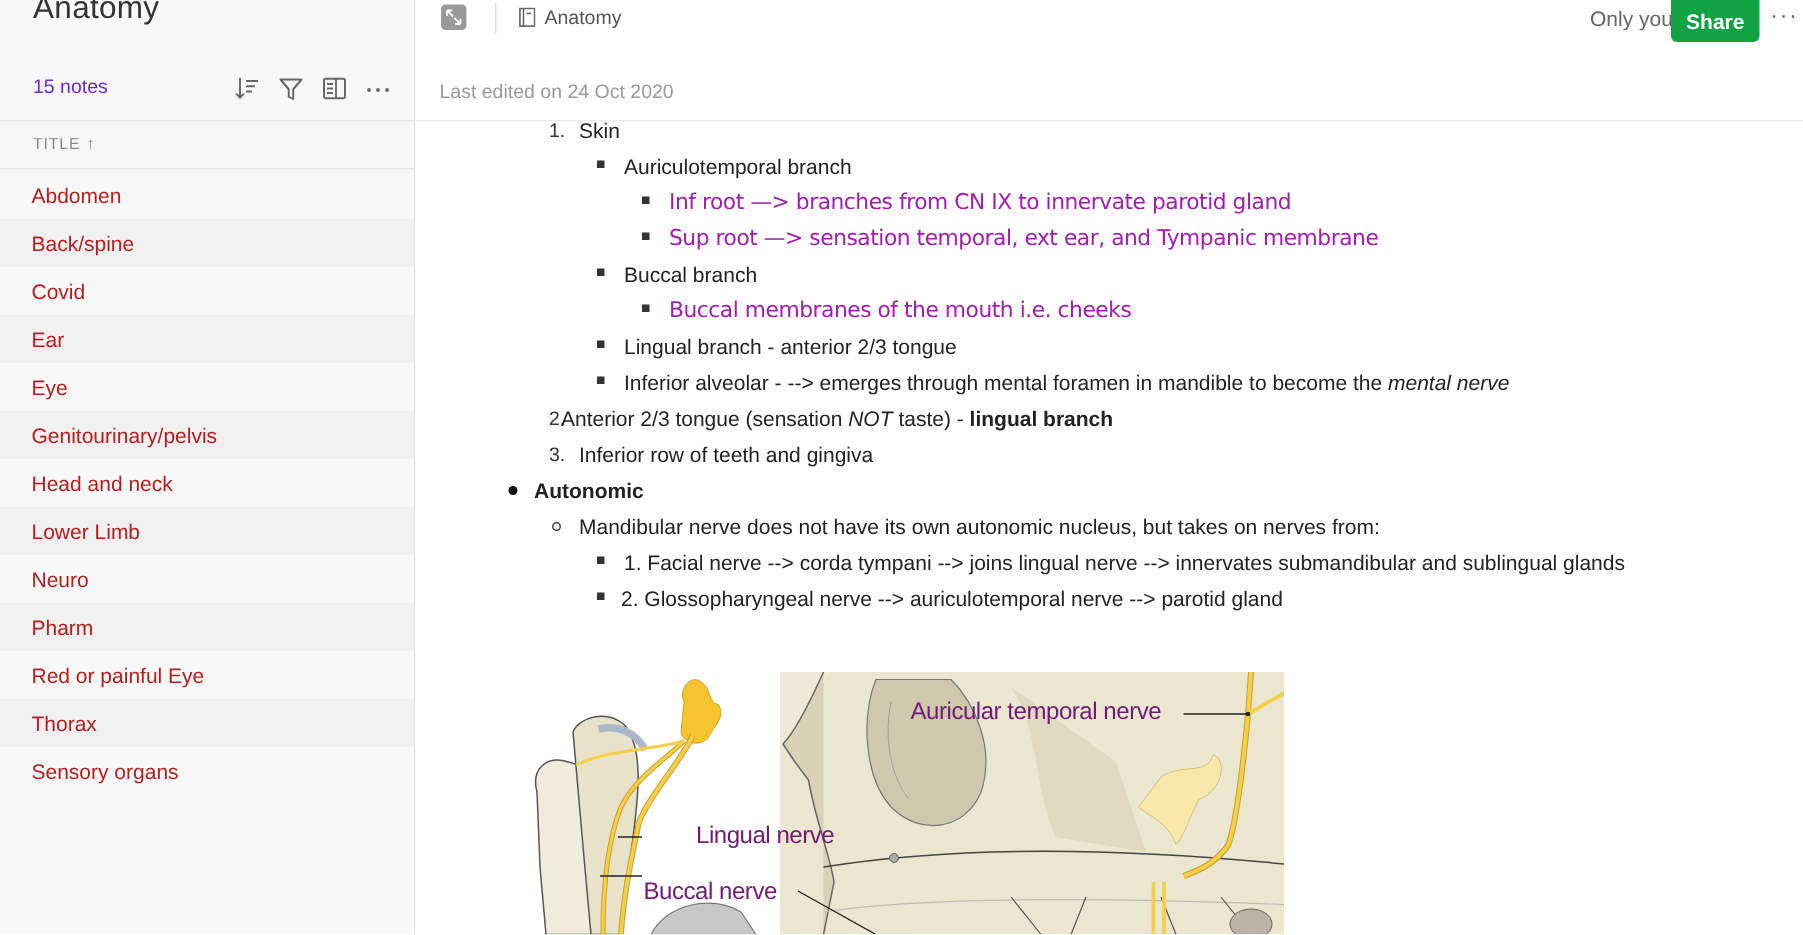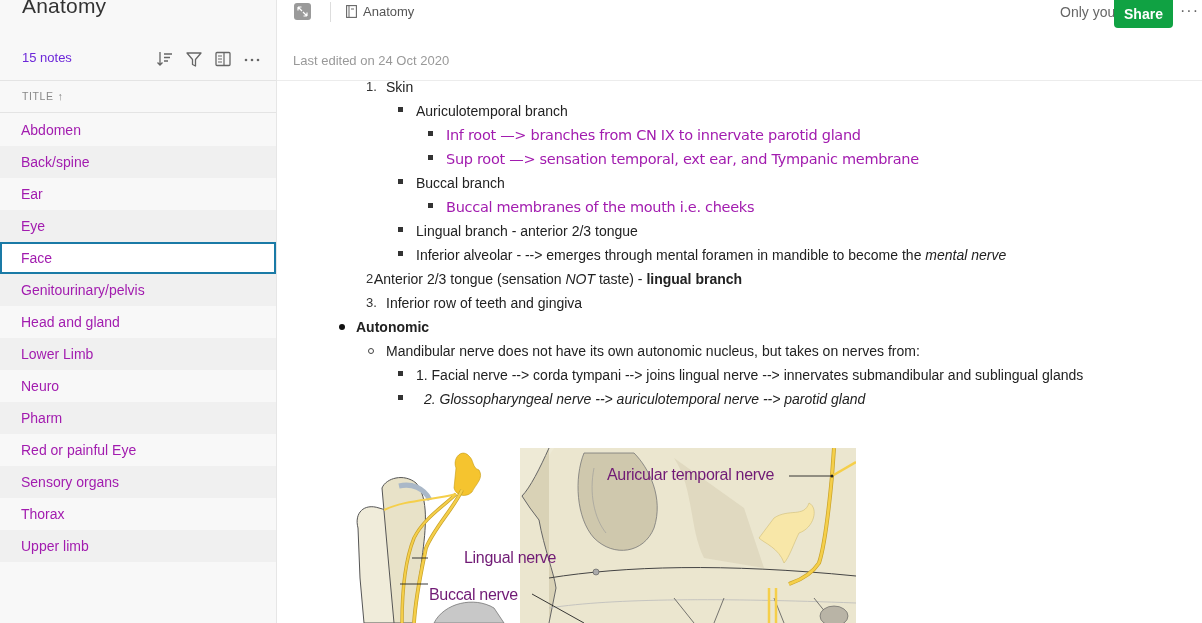--- a/index.html
+++ b/index.html
@@ -10,21 +10,21 @@
   .sidebar { position: absolute; left: 0; top: 0; width: 277px; height: 623px; background: #f8f8f8; border-right: 1px solid #e6e6e6; }
   .nb-title { position: absolute; left: 22px; top: -6px; font-size: 21px; color: #333; letter-spacing: 0.2px; }
   .notes-count { position: absolute; left: 22px; top: 50px; font-size: 13px; color: #6d28d9; }
   .toolbar-icons { position: absolute; left: 150px; top: 48px; display: flex; gap: 0; align-items: center; }
   .ticon { width: 29px; height: 22px; display: flex; align-items: center; justify-content: center; cursor: pointer; }
   .ticon svg { display: block; }
   .hdr-div { position: absolute; left: 0; top: 80px; width: 276px; height: 1px; background: #e4e4e4; }
   .col-header { position: absolute; left: 22px; top: 90px; font-size: 10.5px; color: #888; letter-spacing: 0.6px; display: flex; align-items: flex-start; gap: 4px; }
   .col-div { position: absolute; left: 0; top: 112px; width: 276px; height: 1px; background: #e4e4e4; }
   .note-list { position: absolute; left: 0; top: 114px; width: 276px; }
-  .note-row { height: 32px; display: flex; align-items: center; padding-left: 21px; font-size: 14px; color: #a21caf; cursor: pointer; }
+  .note-row { height: 32px; display: flex; align-items: center; padding-left: 21px; font-size: 14px; color: #b91c1c; cursor: pointer; }
   .note-row:nth-child(odd) { background: #f8f8f8; }
   .note-row:nth-child(even) { background: #f0f0f0; }
   .note-row.selected { background: #fff !important; border: 2px solid #1a7aa6; padding-left: 19px; }
 
   
   .main { position: absolute; left: 277px; top: 0; width: 925px; height: 623px; background: #fff; }
   .expand-btn { position: absolute; left: 17px; top: 3px; width: 17px; height: 17px; background: #9a9a9a; border-radius: 3px; display: flex; align-items: center; justify-content: center; cursor: pointer; }
   .vsep { position: absolute; left: 53px; top: 2px; width: 1px; height: 20px; background: #ddd; }
   .crumb { position: absolute; left: 69px; top: 4px; display: flex; align-items: center; gap: 6px; font-size: 13px; color: #555; cursor: pointer; }
   .only-you { position: absolute; left: 760px; top: 4px; font-size: 14px; color: #666; cursor: pointer; margin-left: 23px; }
@@ -81,32 +81,31 @@
   <div class="hdr-div"></div>
   <div class="col-header">
     <span>TITLE</span>
     <span style="font-size:11px;">↑</span>
   </div>
   <div class="col-div"></div>
 
   <div class="note-list">
     <div class="note-row">Abdomen</div>
     <div class="note-row">Back/spine</div>
+    <div class="note-row">Covid</div>
     <div class="note-row">Ear</div>
     <div class="note-row">Eye</div>
-    <div class="note-row selected">Face</div>
     <div class="note-row">Genitourinary/pelvis</div>
-    <div class="note-row">Head and gland</div>
+    <div class="note-row">Head and neck</div>
     <div class="note-row">Lower Limb</div>
     <div class="note-row">Neuro</div>
     <div class="note-row">Pharm</div>
     <div class="note-row">Red or painful Eye</div>
+    <div class="note-row">Thorax</div>
     <div class="note-row">Sensory organs</div>
-    <div class="note-row">Thorax</div>
-    <div class="note-row">Upper limb</div>
   </div>
 </div>
 
 <div class="main">
   <div class="expand-btn">
     <svg width="13" height="13" viewBox="0 0 13 13">
         <path d="M2 2l4 4M2 2h3.5M2 2v3.5M11 11L7 7M11 11H7.5M11 11V7.5" stroke="#fff" stroke-width="1.2" fill="none"></path>
       </svg>
   </div>
   <div class="vsep"></div>
@@ -158,21 +157,21 @@
     <span class="dot" style="left:62px;top:248px;"></span>
     <div class="line b" style="left:79px;top:241px;">Autonomic</div>
 
     <span class="circ" style="left:91px;top:272px;"></span>
     <div class="line" style="left:109px;top:265px;">Mandibular nerve does not have its own autonomic nucleus, but takes on nerves from:</div>
 
     <span class="sq" style="left:121px;top:295px;"></span>
     <div class="line" style="left:139px;top:289px;">1. Facial nerve --&gt; corda tympani --&gt; joins lingual nerve --&gt; innervates submandibular and sublingual glands</div>
 
     <span class="sq" style="left:121px;top:319px;"></span>
-    <div class="line" style="left:147px;top:313px;font-style:italic;">2. Glossopharyngeal nerve --&gt; auriculotemporal nerve --&gt; parotid gland</div>
+    <div class="line" style="left:137px;top:313px;">2. Glossopharyngeal nerve --&gt; auriculotemporal nerve --&gt; parotid gland</div>
   </div>
 
   <div class="figure">
     <svg width="512" height="175" viewBox="0 0 512 175">
 
       <rect x="176" y="0" width="336" height="175" fill="#eeead6"></rect>
       <path d="M176 50 C 190 30, 200 15, 210 0 L512 0 L512 175 L176 175 Z" fill="#ebe6cf"></path>
 
       <path d="M205 0 C 196 20, 186 40, 178 48 L 186 60 L 195 72 C 200 100, 210 125, 212 140 L 205 175" fill="#d9d2b6" stroke="#666" stroke-width="1"></path>
 

